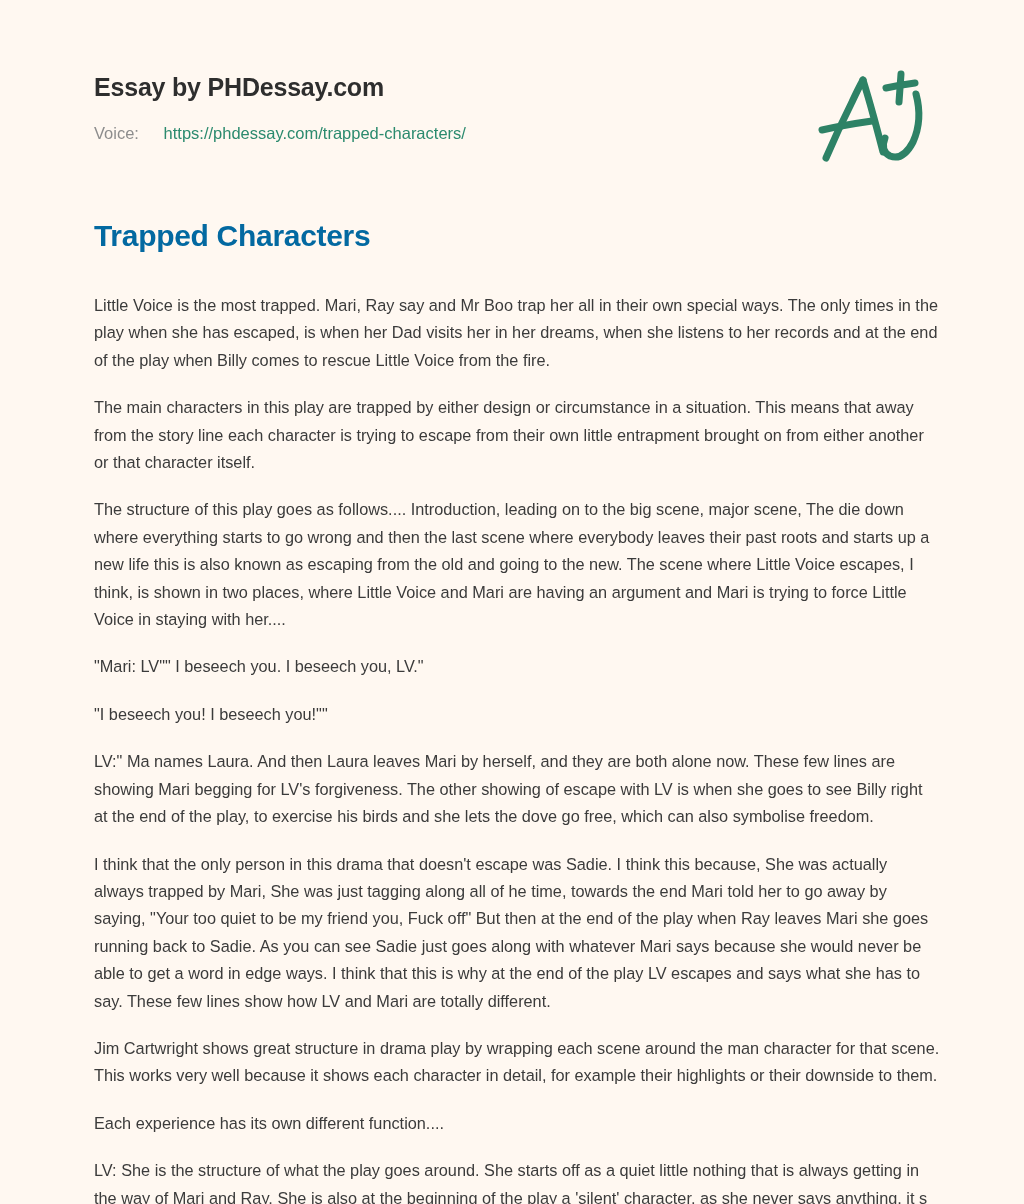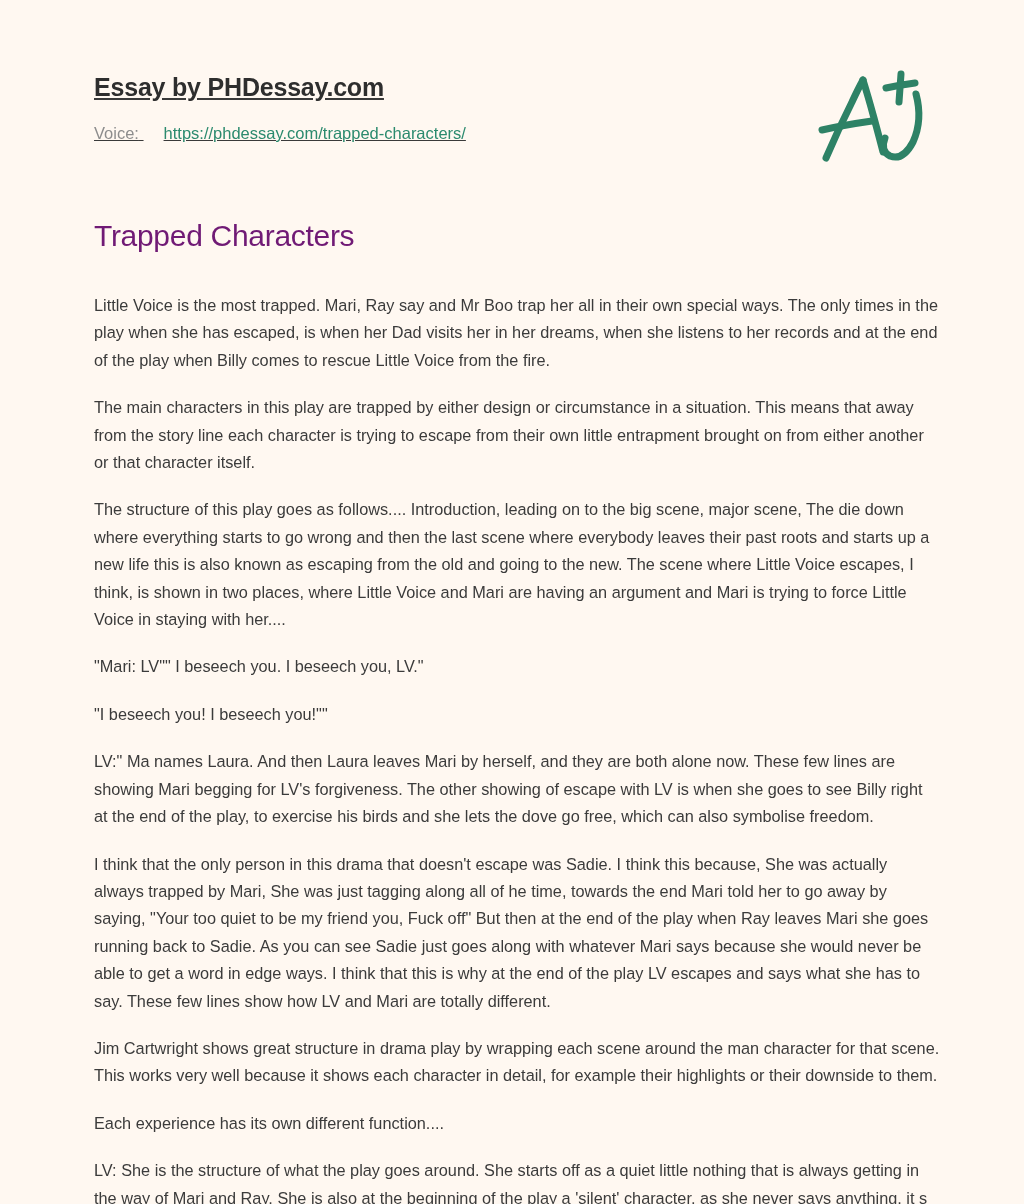--- a/index.html
+++ b/index.html
@@ -22,21 +22,20 @@
     width: 1024px;
     height: 1204px;
     padding: 0;
   }
 
   
   .header {
     position: relative;
     padding: 72px 94px 0 94px;
     height: 180px;
-    text-decoration: underline;
   }
 
   .header-title {
     font-size: 25px;
     font-weight: bold;
     color: #2e2e2e;
     letter-spacing: -0.2px;
     line-height: 30px;
   }
 
@@ -73,22 +72,22 @@
     height: 98px;
   }
 
   
   .article {
     padding: 36px 84px 0 94px;
   }
 
   .article-title {
     font-size: 30px;
-    font-weight: normal;
-    color: #701a75;
+    font-weight: bold;
+    color: #0369a1;
     line-height: 40px;
     letter-spacing: -0.3px;
     margin-bottom: 36px;
   }
 
   .body-copy p {
     font-size: 16.3px;
     line-height: 27.4px;
     color: #3b3b3b;
     margin-bottom: 20px;

